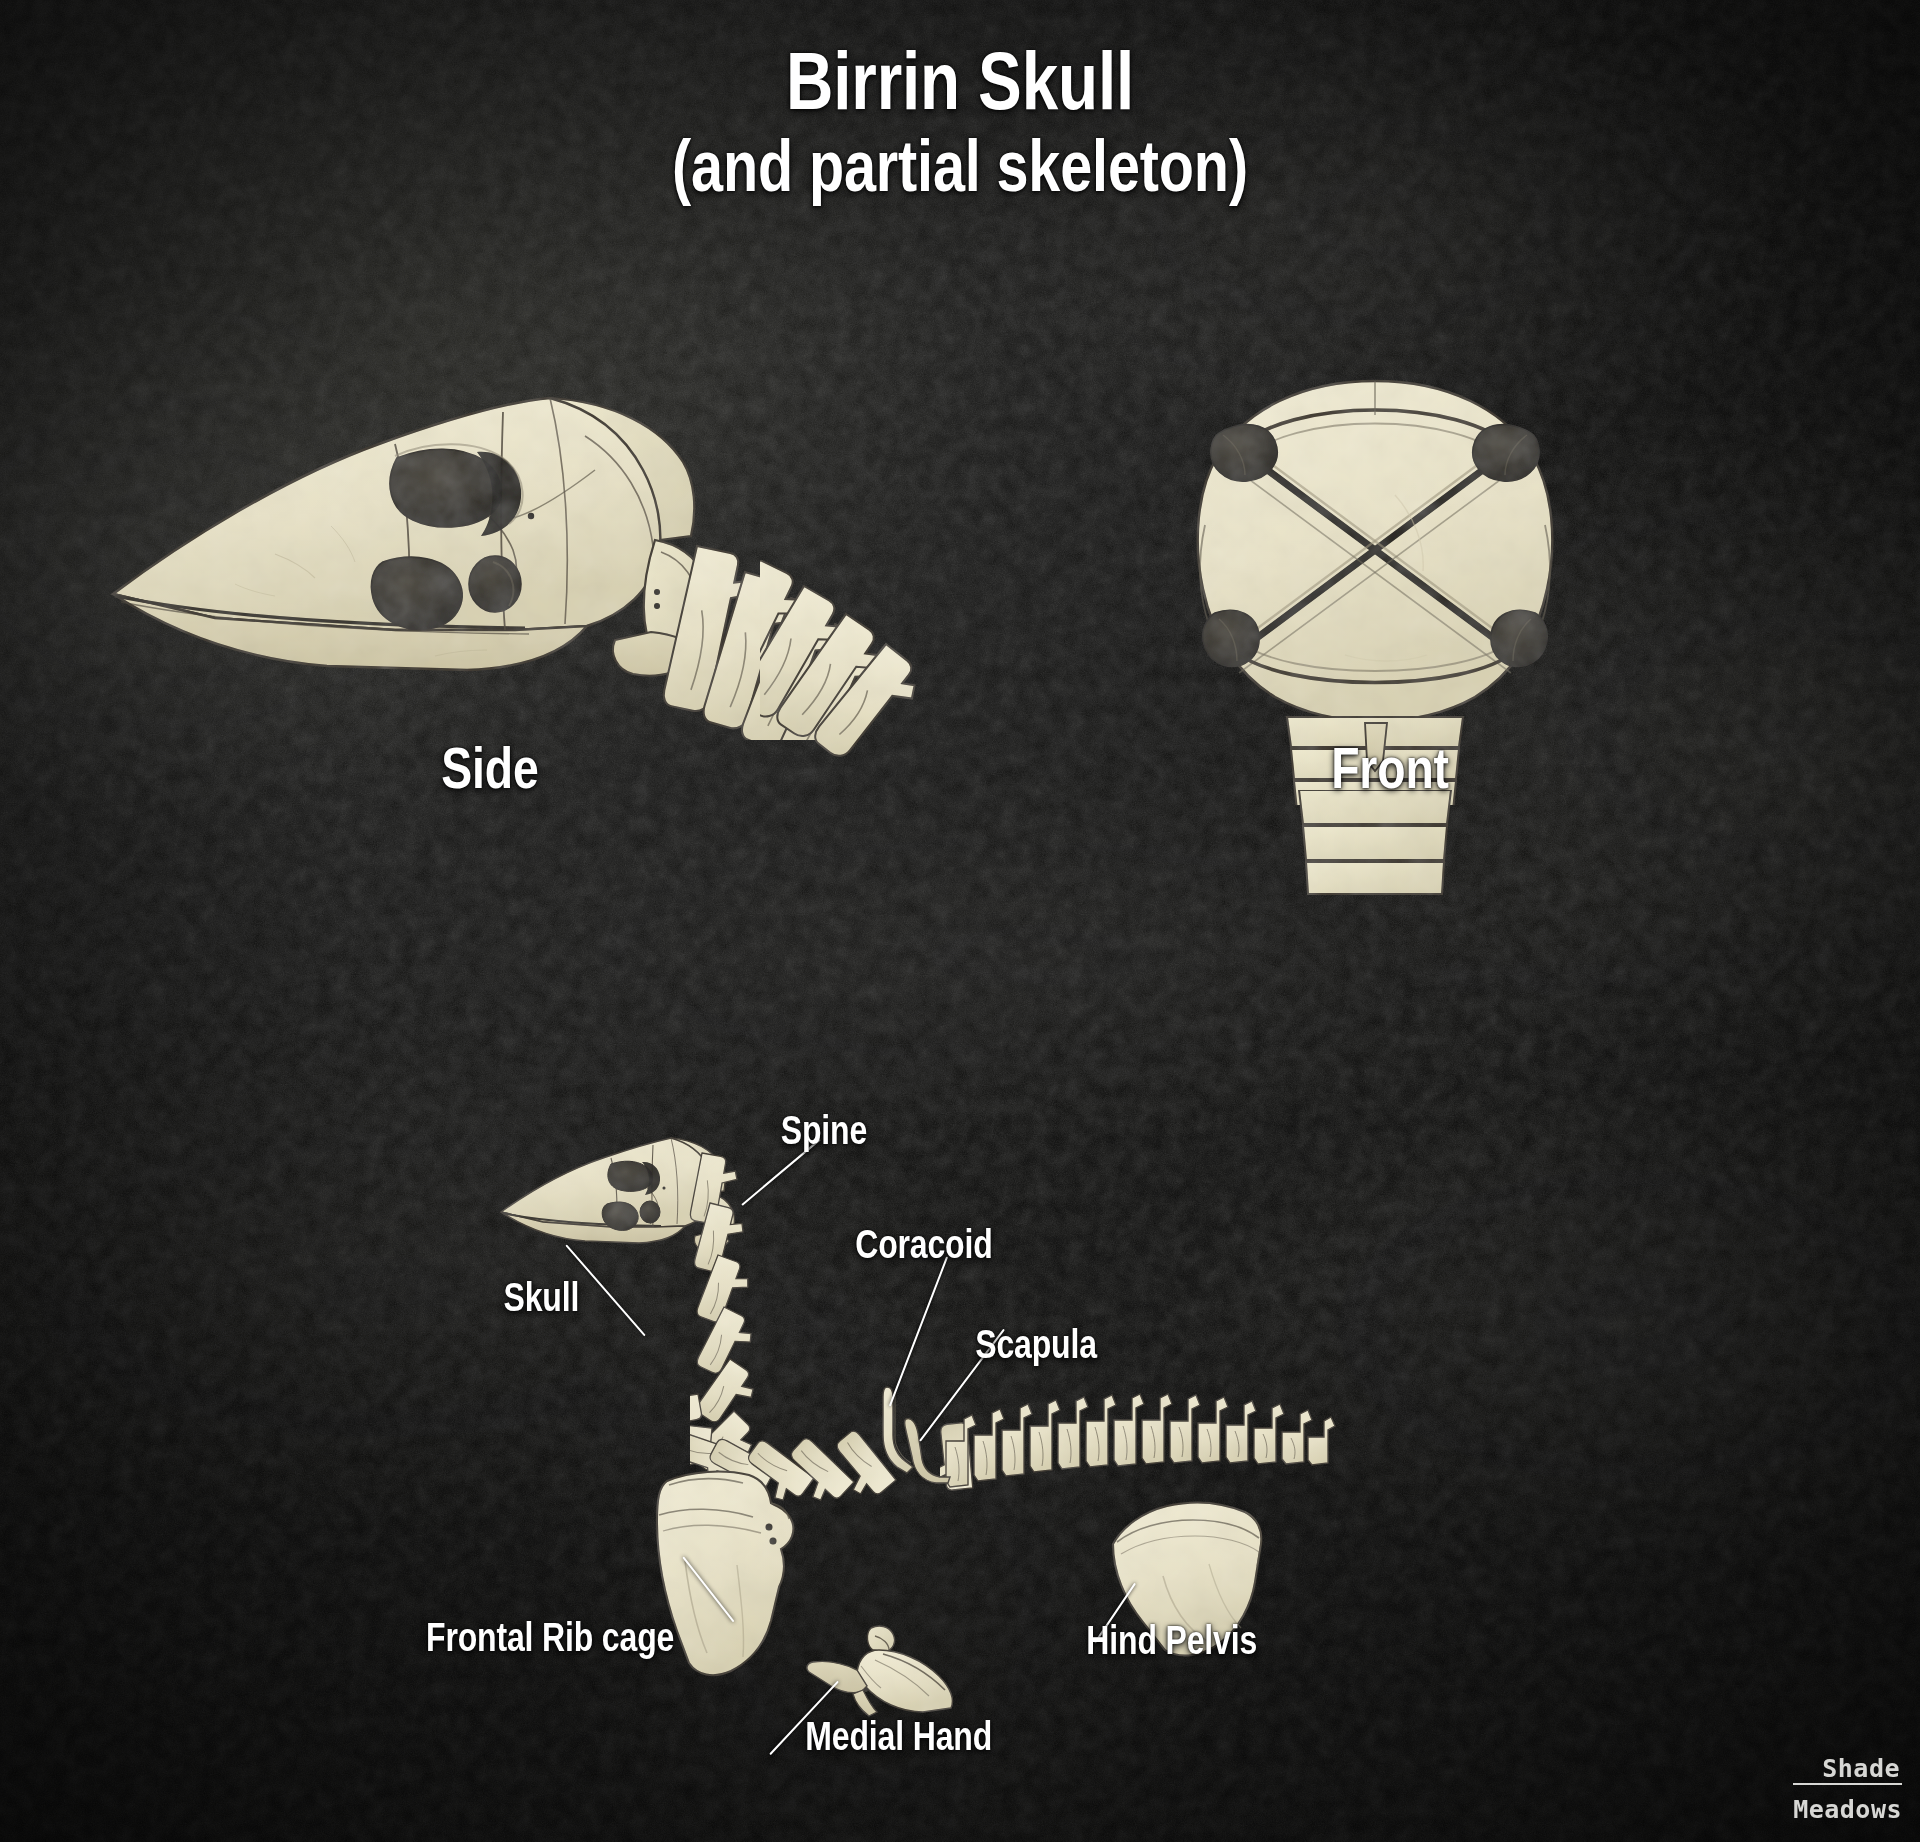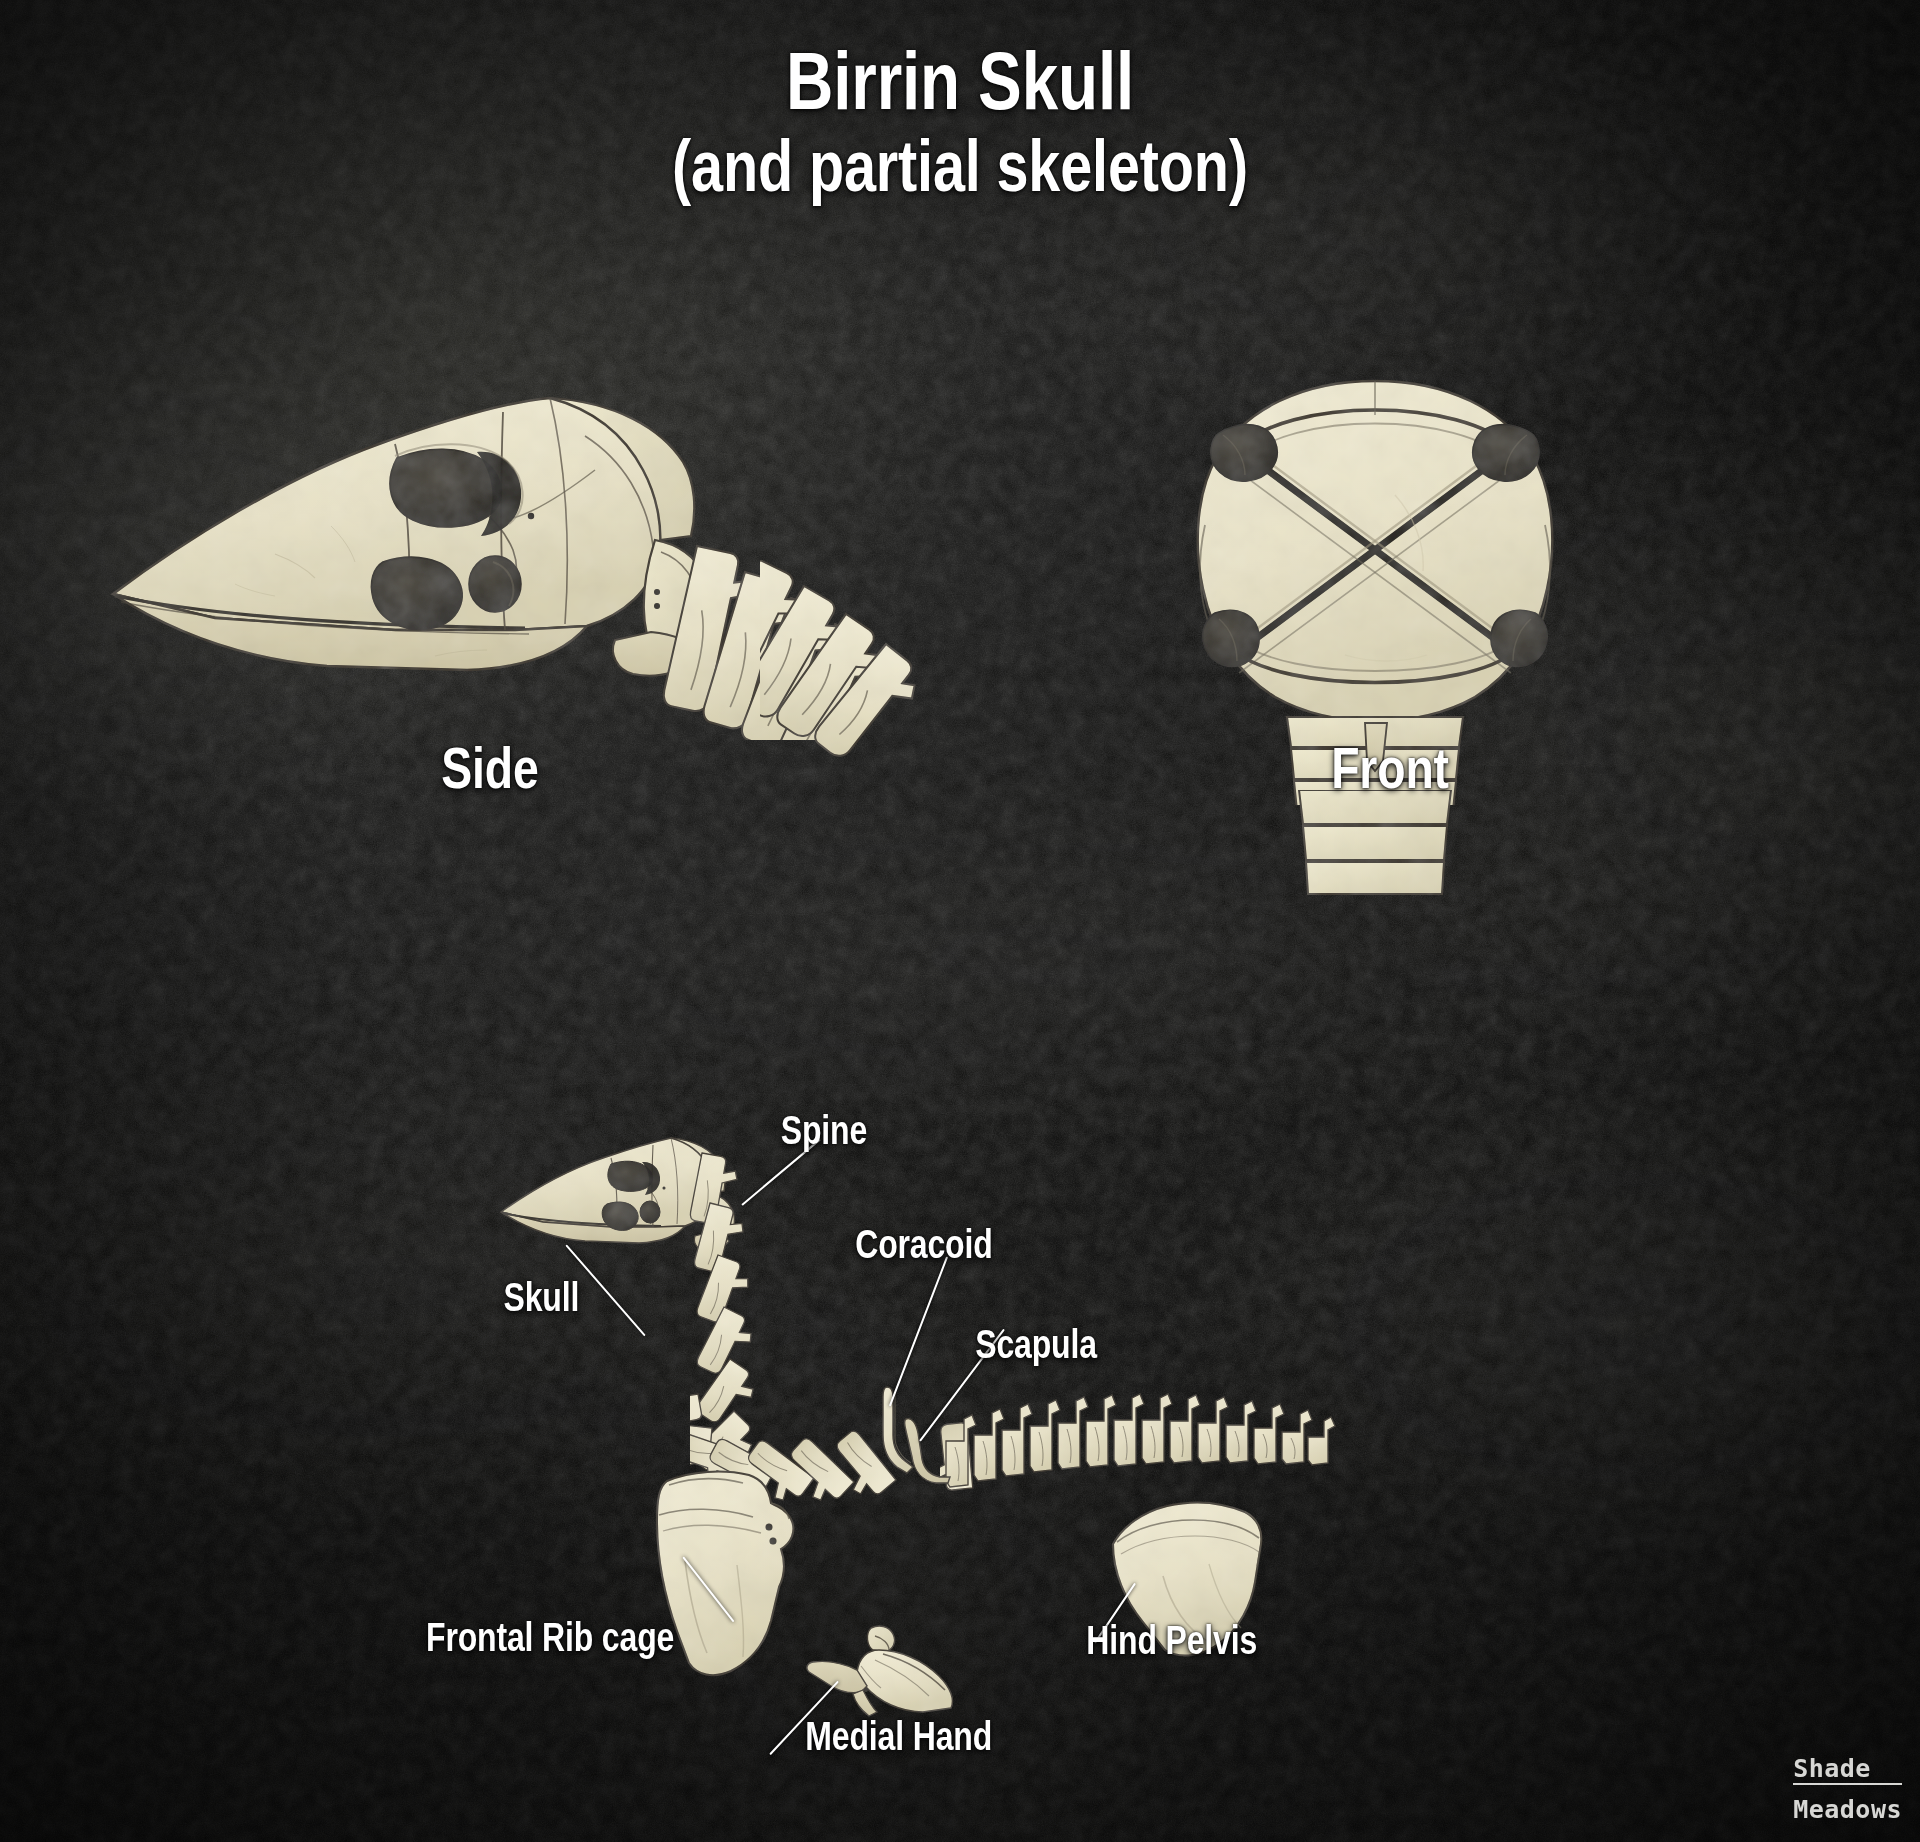--- a/index.html
+++ b/index.html
@@ -40,21 +40,21 @@
   .viewlabel{font-size:58px;line-height:60px;text-align:center;}
   #label-side{left:340px;width:300px;top:738px;}
   #label-front{left:1240px;width:300px;top:738px;}
   .anno{font-size:40px;line-height:44px;font-weight:700;}
 
   
   .leader{position:absolute;background:#fff;transform-origin:0 50%;height:2.4px;
           box-shadow:0 0 4px rgba(0,0,0,.85);border-radius:2px;}
 
   
-  #watermark{position:absolute;right:18px;bottom:18px;
+  #watermark{position:absolute;right:18px;bottom:18px;text-align:right;
      font-family:"DejaVu Sans Mono","Liberation Mono",monospace;
      color:#e9e9e6;font-size:25px;line-height:28px;font-weight:700;opacity:.92;
      letter-spacing:.5px;}
   #watermark .wm-top{display:block;padding-right:2px;}
   #watermark .wm-bot{display:block;border-top:2.5px solid #e9e9e6;padding-top:11px;}
 
   svg{display:block;}
   .art{position:absolute;}
 </style>
 </head>

